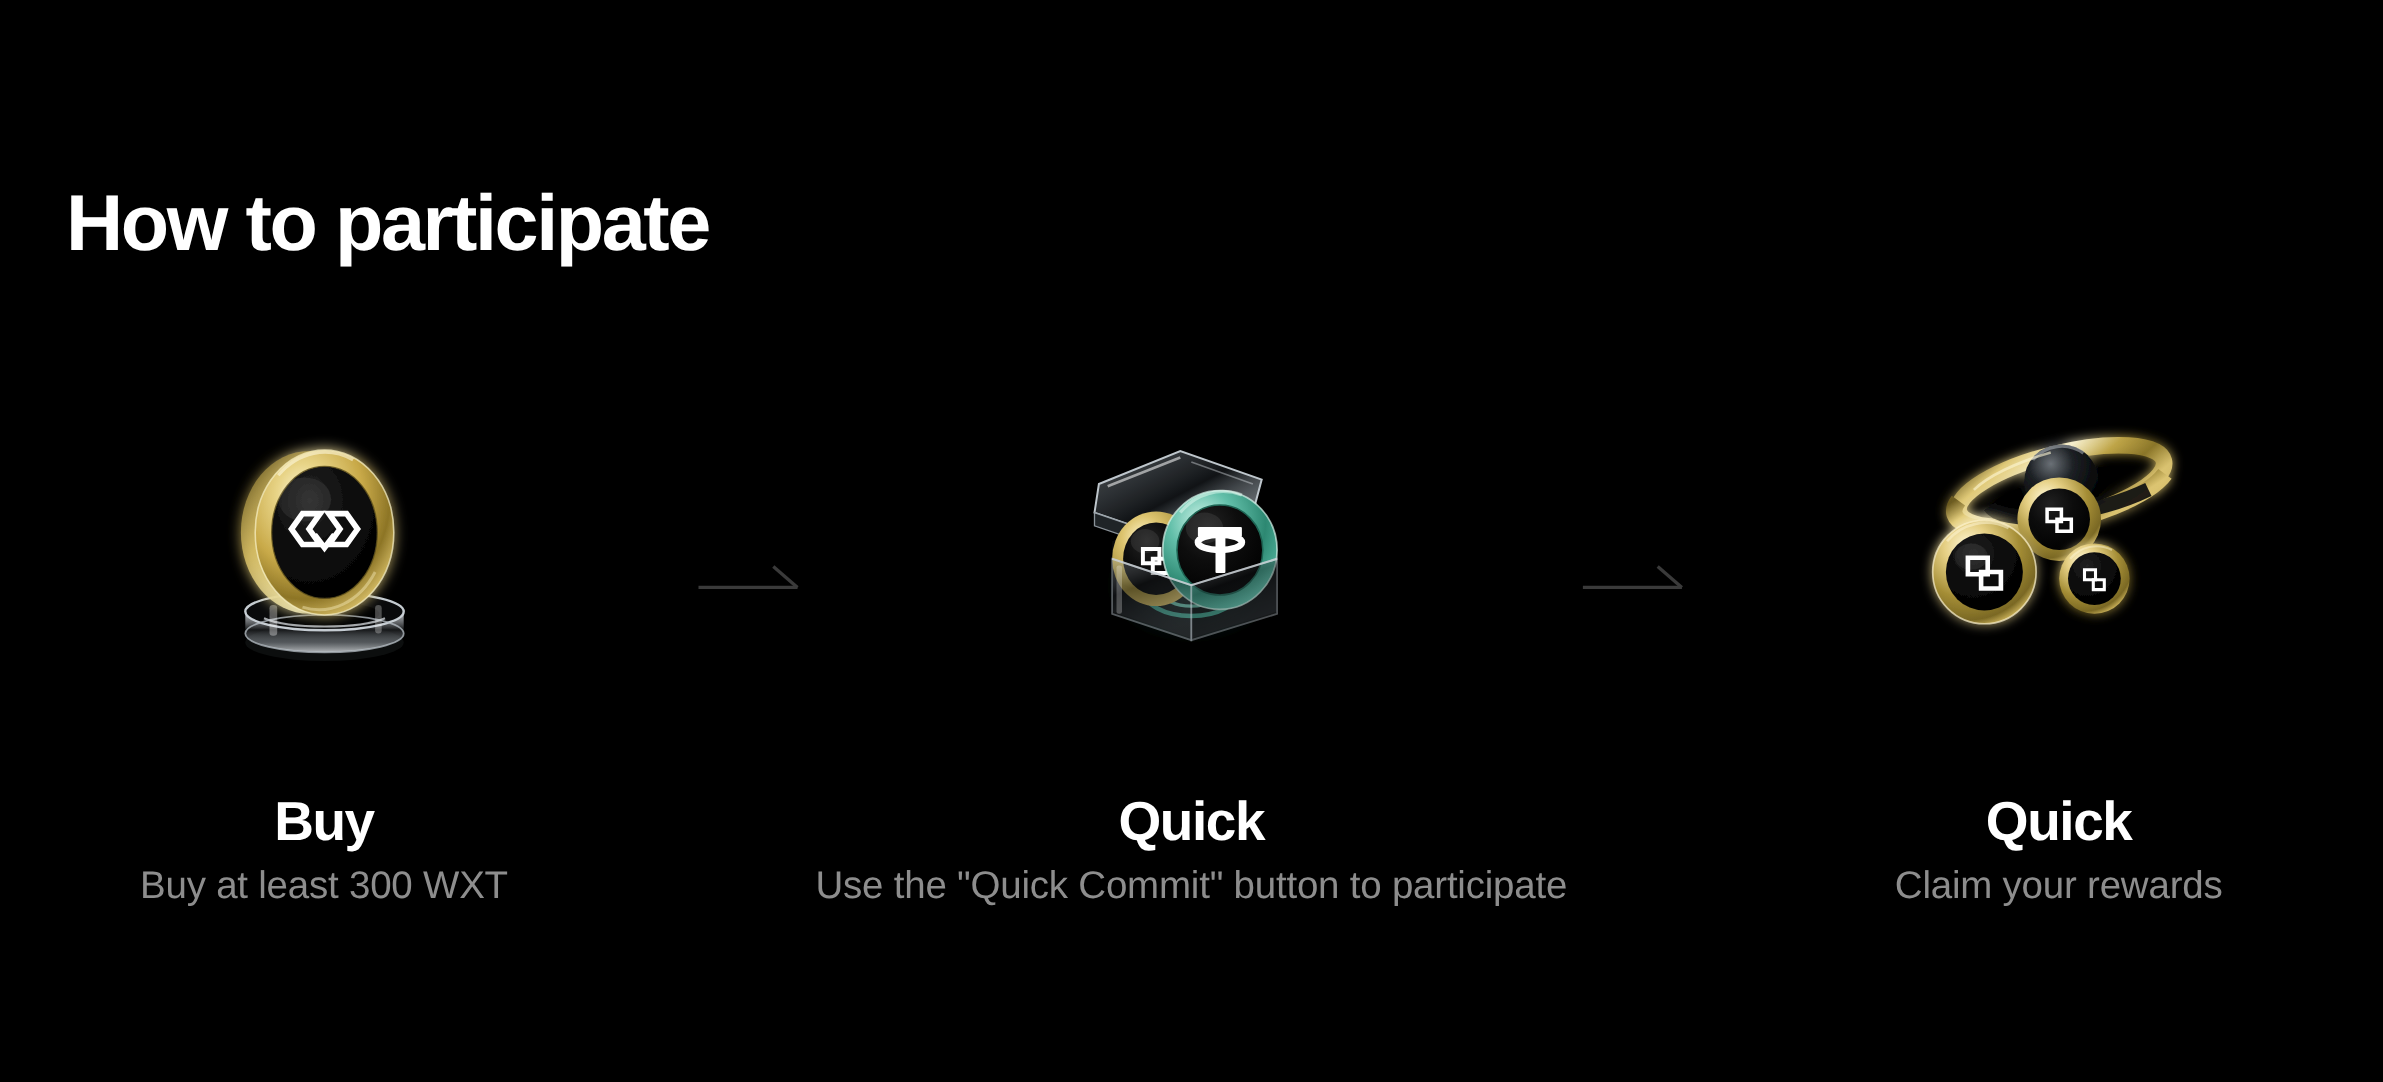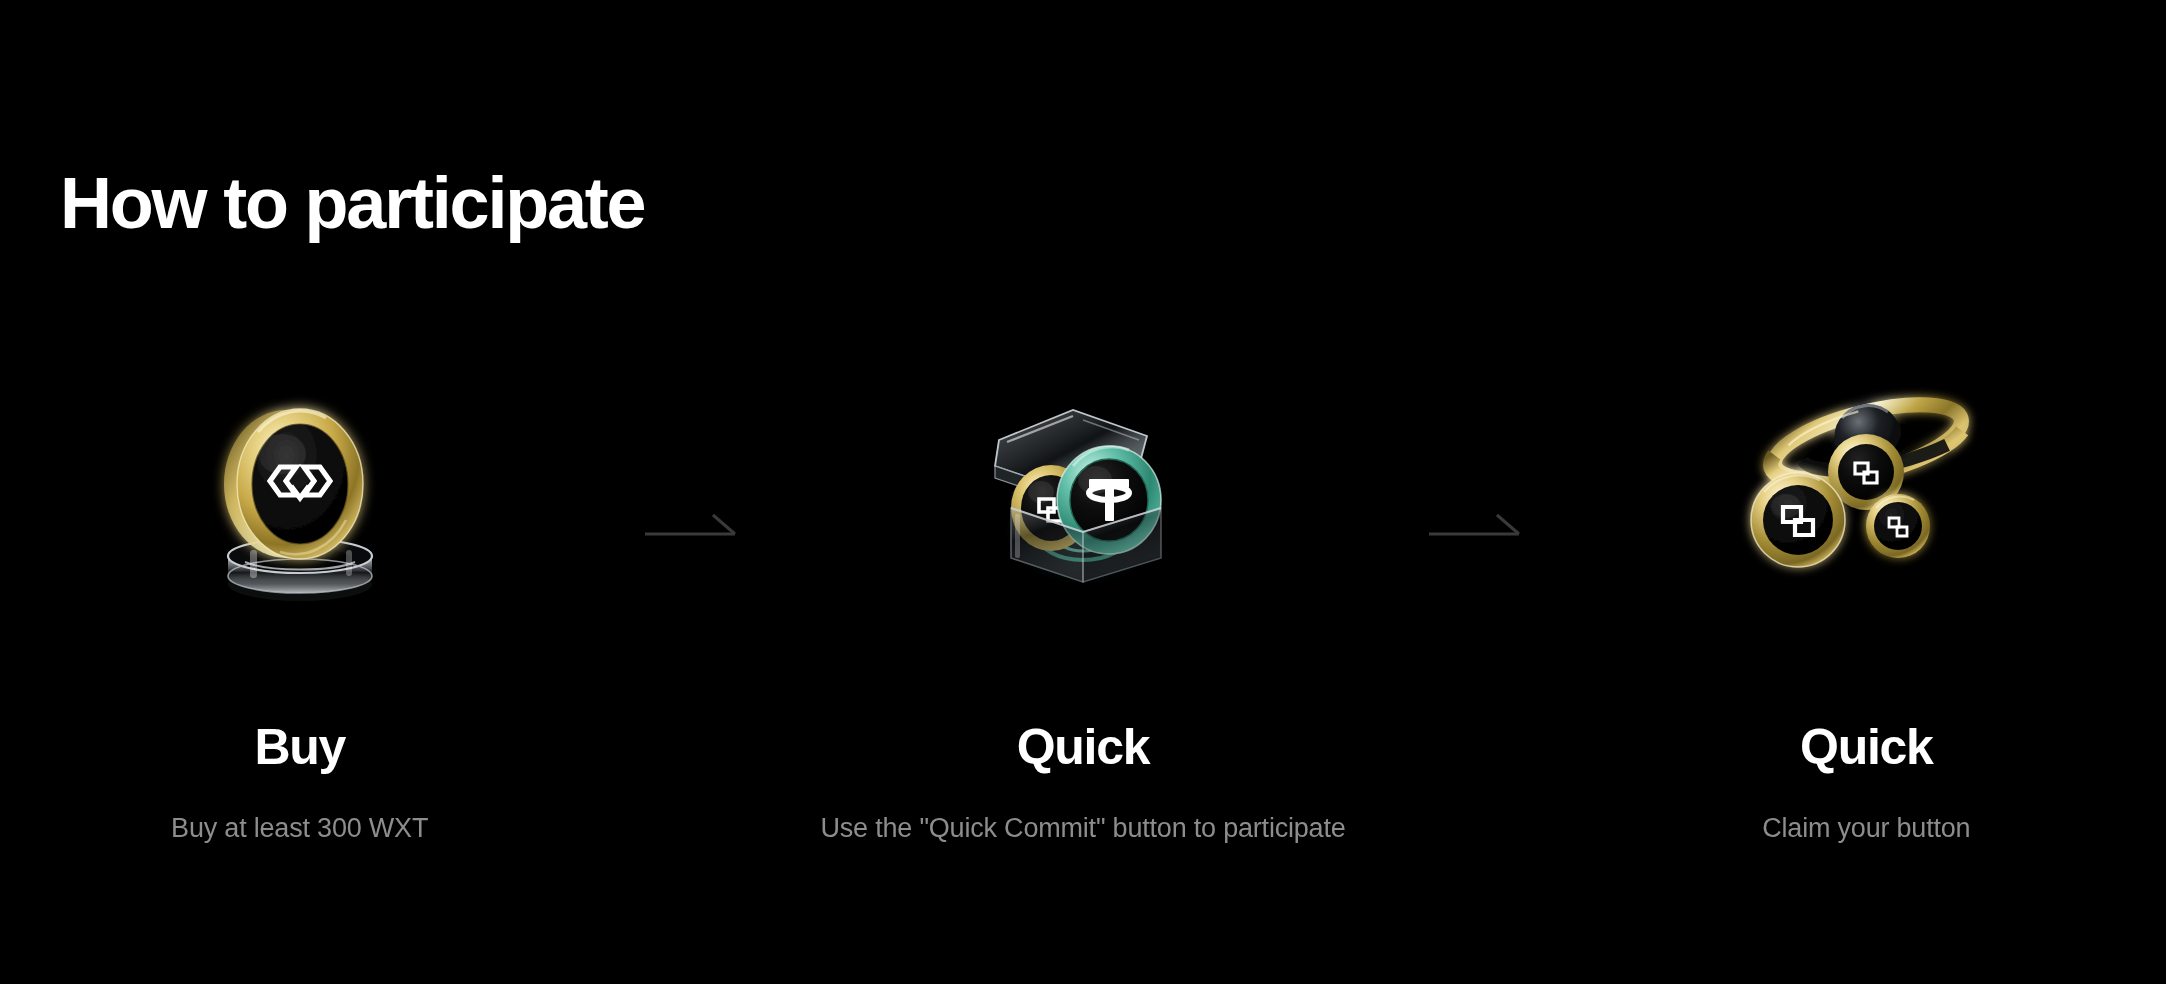--- a/index.html
+++ b/index.html
@@ -57,22 +57,22 @@
   .step-title {
     margin-top:112px;
     font-size:50px;
     font-weight:700;
     letter-spacing:-1.3px;
     color:#ffffff;
     line-height:1;
     white-space:nowrap;
   }
   .step-desc {
-    margin-top:40px;
-    font-size:27px;
+    margin-top:12px;
+    font-size:35px;
     font-weight:400;
     color:#8d8d8d;
     letter-spacing:-0.2px;
     line-height:1.2;
     white-space:nowrap;
   }
 
   
   .connector {
     width:100px;
@@ -366,17 +366,17 @@
             <path d="M160,128 A31,31 0 0 1 198,120" stroke="#fff8da" stroke-width="2" fill="none" opacity="0.45"></path>
             <g transform="translate(182,147)" fill="none" stroke="#ffffff" stroke-width="2.8" stroke-linejoin="miter">
               <path d="M-9,-9 L1,-9 L1,0 L-9,0 Z"></path>
               <path d="M-1,0 L9,0 L9,9 L-1,9 Z"></path>
             </g>
           </g>
         </svg>
       </div>
 
       <div class="step-title">Quick</div>
-      <div class="step-desc">Claim your button</div>
+      <div class="step-desc">Claim your rewards</div>
     </div>
 
   </div>
 </div>
 
 </body></html>

